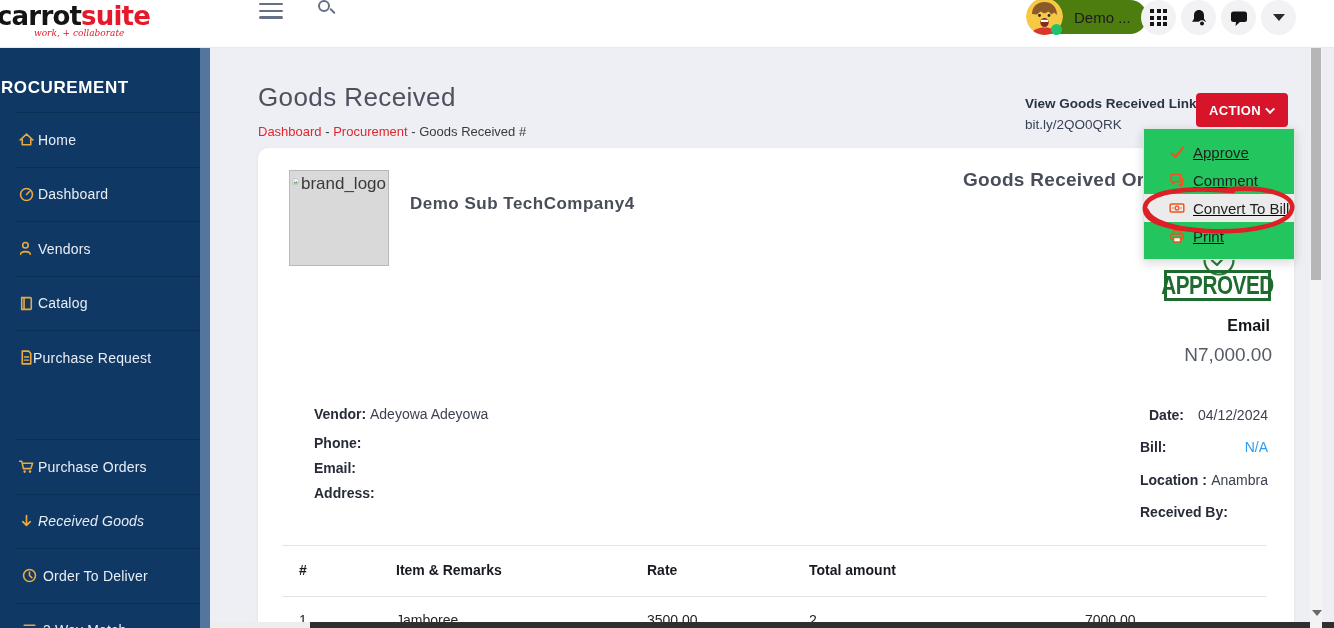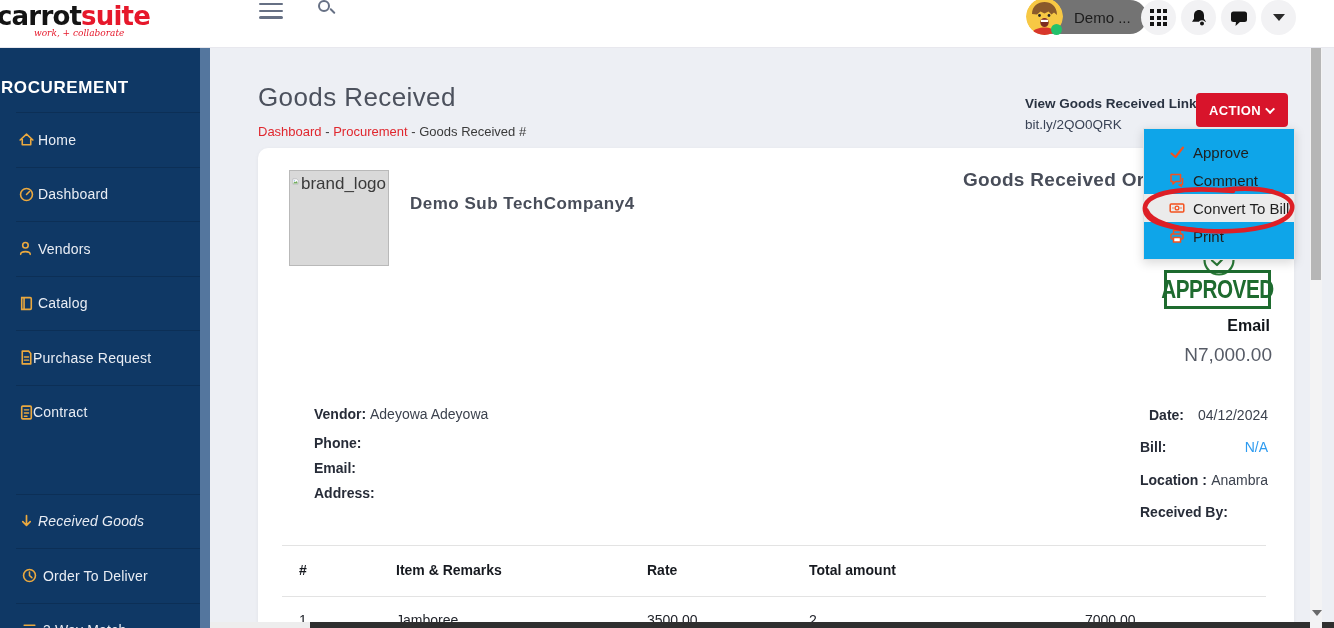--- a/index.html
+++ b/index.html
@@ -10,21 +10,21 @@
   .topbar { position:absolute; left:0; top:0; width:1334px; height:48px; background:#fff; border-bottom:1px solid #e8e8ee; z-index:60; }
   .logo { position:absolute; left:0; top:2px; }
   .logo-text { font-family:"DejaVu Sans", sans-serif; font-weight:bold; font-size:26px; letter-spacing:-0.8px; color:#141414; line-height:28px; margin-left:-3px; }
   .logo-suite { color:#e6182b; }
   .logo-tag { font-family:"DejaVu Serif", serif; font-style:italic; font-size:9px; color:#e6182b; margin-top:-2px; margin-left:34px; }
   .hamburger { position:absolute; left:259px; top:3px; width:24px; height:16px; cursor:pointer; }
   .hamburger i { display:block; height:2.4px; background:#667084; border-radius:2px; margin-bottom:4.2px; }
   .searchbtn { position:absolute; left:318px; top:0px; width:20px; height:20px; cursor:pointer; }
   .searchbtn .lens { position:absolute; left:0; top:0; width:12px; height:12px; border:2px solid #667084; border-radius:50%; }
   .searchbtn .handle { position:absolute; left:11px; top:10px; width:7px; height:2px; background:#667084; transform:rotate(45deg); border-radius:2px; }
-  .user-pill { position:absolute; left:1028px; top:0; height:34px; border-radius:17px; background:#737373; padding:0 16px 0 46px; display:flex; align-items:center; font-size:15px; color:#1c1c1c; cursor:pointer; }
+  .user-pill { position:absolute; left:1028px; top:0; height:34px; border-radius:17px; background:#4d7c0f; padding:0 16px 0 46px; display:flex; align-items:center; font-size:15px; color:#1c1c1c; cursor:pointer; }
   .avatar { position:absolute; left:1026px; top:-2px; width:37px; height:37px; border-radius:50%; overflow:hidden; }
   .status-dot { position:absolute; left:1051px; top:24px; width:11px; height:11px; border-radius:50%; background:#23c16b; }
   .circ-btn { position:absolute; top:0; width:35px; height:35px; border-radius:50%; background:#f2f2f4; display:flex; align-items:center; justify-content:center; cursor:pointer; }
   .grid-icon { display:grid; grid-template-columns:repeat(3,4px); grid-gap:2.4px; }
   .grid-icon i { width:4px; height:4px; background:#141414; }
   .chev-down { width:0; height:0; border-left:6px solid transparent; border-right:6px solid transparent; border-top:7px solid #2a2a2a; }
 
   
   .sidebar { position:absolute; left:0; top:48px; width:200px; height:580px; background:#0f3865; overflow:hidden; z-index:20; }
   .side-strip { position:absolute; left:200px; top:48px; width:10px; height:580px; background:#54769e; z-index:21; }
@@ -38,33 +38,33 @@
   
   .page-title { position:absolute; left:258px; top:82px; font-size:26px; color:#4c515d; font-weight:500; letter-spacing:0.4px; z-index:5; }
   .breadcrumb { position:absolute; left:258px; top:124px; font-size:13px; color:#3a3a3a; z-index:5; }
   .bc-link { color:#e0272e; cursor:pointer; }
   .view-link-label { position:absolute; left:1025px; top:96px; font-size:13.5px; font-weight:bold; color:#2a3342; z-index:5; }
   .view-link-url { position:absolute; left:1025px; top:117px; font-size:13.5px; color:#3a4356; z-index:5; cursor:pointer; }
   .action-btn { position:absolute; left:1196px; top:93px; width:92px; height:34px; background:#d8142b; border:none; border-radius:4px; color:#fff; font-weight:bold; font-size:13px; letter-spacing:0.4px; display:flex; align-items:center; justify-content:center; gap:7px; cursor:pointer; z-index:45; font-family:"Liberation Sans",sans-serif; }
   .action-btn .cw { width:7px; height:7px; border-left:2px solid #fff; border-bottom:2px solid #fff; transform:rotate(-45deg) translateY(-2px); }
 
   
-  .dropdown { position:absolute; left:1143px; top:128px; width:152px; background:#0ea5e9; border:1px solid #e2e2e2; box-shadow:0 3px 10px rgba(0,0,0,0.15); padding:9px 0; z-index:40; }
+  .dropdown { position:absolute; left:1143px; top:128px; width:152px; background:#22c55e; border:1px solid #e2e2e2; box-shadow:0 3px 10px rgba(0,0,0,0.15); padding:9px 0; z-index:40;text-decoration:underline; }
   .dd-item { height:28px; display:flex; align-items:center; padding-left:25px; gap:8px; font-size:15px; color:#1f1f1f; cursor:pointer; }
   .dd-item.hl { background:#ebebeb; }
   .annot { position:absolute; left:1137px; top:183px; z-index:50; pointer-events:none; }
 
   
   .card { position:absolute; left:258px; top:148px; width:1036px; height:480px; background:#fff; border-radius:10px 10px 0 0; box-shadow:0 1px 4px rgba(0,0,0,0.05); z-index:1; }
   .brand-box { position:absolute; left:31px; top:22px; width:100px; height:96px; background:#d9d9d9; border:1px solid #b9b9b9; padding:3px 2px; display:flex; align-items:flex-start; gap:2px; }
   .brand-alt { font-size:17px; color:#3a3a3a; }
   .company { position:absolute; left:152px; top:46px; font-size:17px; font-weight:bold; color:#484d59; letter-spacing:0.5px; }
   .doc-title { position:absolute; left:705px; top:21px; font-size:19px; font-weight:bold; color:#484d59; letter-spacing:0.3px; white-space:nowrap; }
   .appr-check { position:absolute; left:944px; top:95px; }
-  .stamp { position:absolute; left:906px; top:122px; width:107px; height:39px; border:3px solid #1e6b2f; color:#1e6b2f; display:flex; align-items:center; justify-content:center; }
+  .stamp { position:absolute; left:906px; top:122px; width:107px; height:31px; border:3px solid #1e6b2f; color:#1e6b2f; display:flex; align-items:center; justify-content:center; }
   .stamp span { font-size:23px; font-weight:bold; letter-spacing:-0.5px; transform:scale(0.9,1.12); }
   .amount-label { position:absolute; right:24px; top:169px; font-size:16px; font-weight:bold; color:#101419; }
   .amount-value { position:absolute; right:22px; top:196px; font-size:19px; color:#565b66; }
   .info-label { font-size:14px; font-weight:bold; color:#272c38; position:absolute; }
   .info-value { font-size:14px; color:#3c424e; position:absolute; }
   .dt-label { position:absolute; left:882px; font-size:14px; font-weight:bold; color:#272c38; }
   .dt-value { position:absolute; right:26px; font-size:14px; color:#3c424e; text-align:right; }
   .dt-value.link { color:#2e9bf0; cursor:pointer; }
 
   
@@ -178,26 +178,27 @@
     <span class="nav-chev"></span>
   </div>
   <div class="nav-item" style="top:282px;">
     <span class="nav-icon"><svg width="17" height="17" viewBox="0 0 16 16">
           <path d="M4 2h6l2 2.2V14H4z" stroke="#eba93f" stroke-width="1.5" fill="none" stroke-linejoin="round"></path>
           <path d="M6 7.5h4M6 10.5h4" stroke="#eba93f" stroke-width="1.3" stroke-linecap="round"></path>
         </svg></span>
     <span class="nav-label" style="left:17px;">Purchase Request</span>
     <span class="nav-chev"></span>
   </div>
-  <div class="nav-item" style="top:336.5px;">
-    <span class="nav-icon"><svg width="17" height="17" viewBox="0 0 16 16">
-          <rect x="3.5" y="2" width="9" height="12" rx="1" stroke="#eba93f" stroke-width="1.5" fill="none"></rect>
-          <path d="M6 5.5h4M6 8.5h4M6 11.5h2.5" stroke="#eba93f" stroke-width="1.3" stroke-linecap="round"></path>
-        </svg></span>
-    <span class="nav-label" style="left:17px;">Contract</span>
+  <div class="nav-item" style="top:391px;">
+    <span class="nav-icon"><svg width="17" height="17" viewBox="0 0 16 16">
+          <path d="M1.5 3h2l1.6 7h7l1.6-5H5" stroke="#eba93f" stroke-width="1.5" fill="none" stroke-linecap="round" stroke-linejoin="round"></path>
+          <circle cx="6.3" cy="12.8" r="1.2" fill="#eba93f"></circle>
+          <circle cx="11.3" cy="12.8" r="1.2" fill="#eba93f"></circle>
+        </svg></span>
+    <span class="nav-label">Purchase Orders</span>
     <span class="nav-chev"></span>
   </div>
   <div class="nav-item" style="top:445.5px;font-style:italic;">
     <span class="nav-icon"><svg width="17" height="17" viewBox="0 0 16 16">
           <path d="M8 2.5v9M4.5 8.2 8 11.7l3.5-3.5" stroke="#eba93f" stroke-width="1.6" fill="none" stroke-linecap="round" stroke-linejoin="round"></path>
         </svg></span>
     <span class="nav-label">Received Goods</span>
     <span class="nav-chev"></span>
   </div>
   <div class="nav-item" style="top:500px;">

